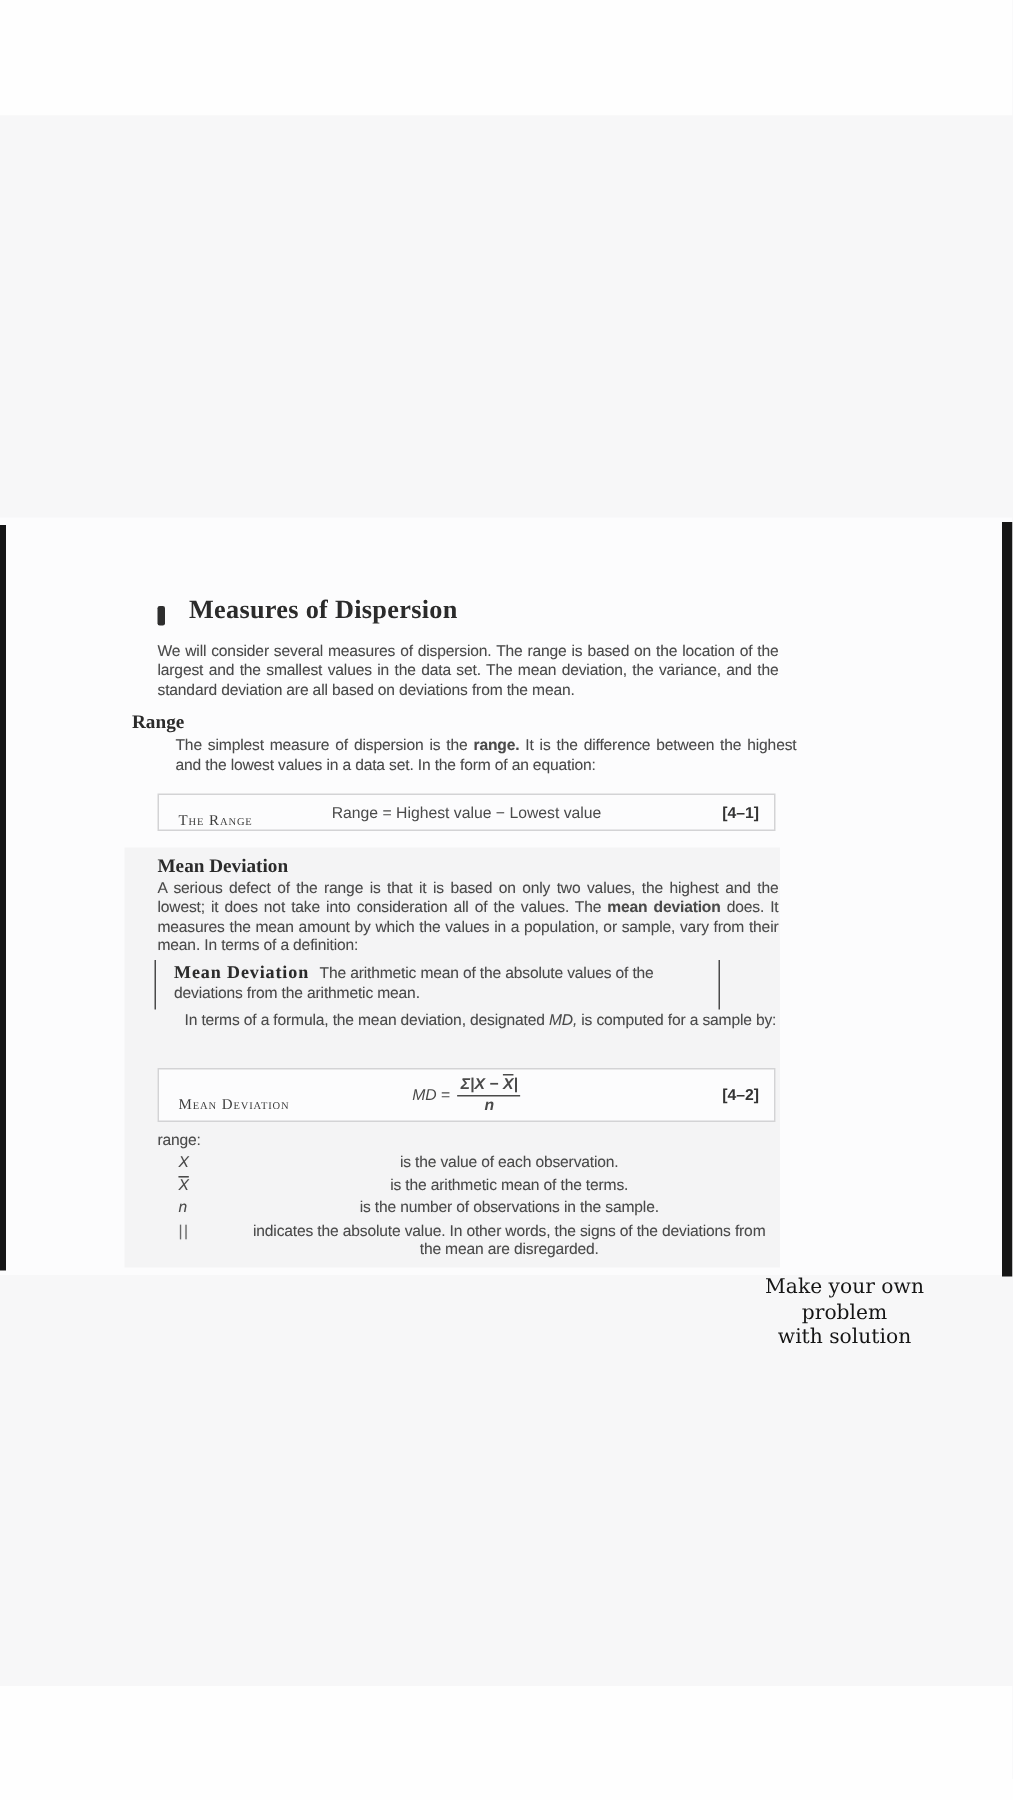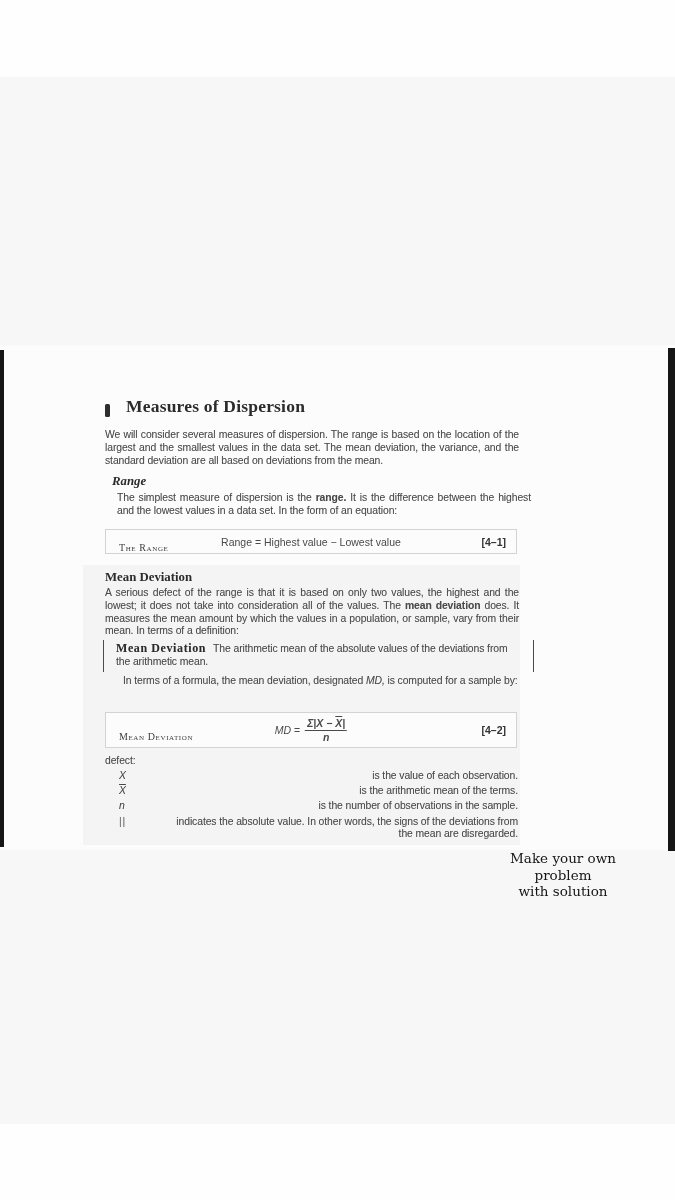--- a/index.html
+++ b/index.html
@@ -26,56 +26,56 @@
   .photo .txt{color:var(--text_body);font-size:10.4px;line-height:12.8px;letter-spacing:-0.1px;
     text-align:justify;text-shadow:0 0 .5px rgba(100,100,100,.3);}
   .abs{position:absolute;}
 
   .heading-row{left:105px;top:51px;display:flex;align-items:flex-end;}
   .sec-bar{width:5px;height:13px;background:#2e2e2e;border-radius:1.5px;margin-right:16px;}
   .h1{font-family:"Liberation Serif",serif;font-weight:bold;font-size:17.5px;color:var(--text_heading);letter-spacing:.2px;}
   .h2{font-family:"Liberation Serif",serif;font-weight:bold;font-size:12.8px;color:var(--text_heading);}
 
   .intro{left:105px;top:84px;width:414px;}
-  .h-range{left:112px;top:129px;font-style:italic;}
+  .h-range{left:88px;top:129px;}
   .p-range{left:105px;top:147px;width:414px;margin-left:12px;}
 
   .eq-box{left:105px;width:412px;border:1px solid var(--box_border);background:#fcfcfd;
     display:flex;align-items:center;position:absolute;}
   .box-range{top:184px;height:25px;}
   .box-md{top:367px;height:36px;}
   .eq-label{font-family:"Liberation Serif",serif;font-weight:normal;font-variant:small-caps;
     font-size:10px;letter-spacing:.6px;color:#3d3d3d;padding-left:13px;margin-top:12px;}
   .eq-center{position:absolute;left:50%;transform:translateX(-50%);color:var(--text_body);
     font-size:10.5px;white-space:nowrap;display:flex;align-items:center;}
   .eq-tag{position:absolute;right:10px;font-weight:bold;font-size:10.5px;color:#333;}
 
   .h-md{left:105px;top:225px;}
   .p-md{left:105px;top:242px;width:414px;}
 
-  .callout{left:103px;top:295px;width:431px;border-left:1.5px solid var(--rule);
+  .callout{left:103px;top:295px;width:377px;border-left:1.5px solid var(--rule);
     border-right:1.5px solid var(--rule);padding:2px 12px 3px 12px;position:absolute;}
   .callout .txt{text-align:left;}
   .def-term{font-family:"Liberation Serif",serif;font-weight:bold;font-size:12px;
     letter-spacing:.6px;color:var(--text_heading);margin-right:7px;}
 
   .p-formula{left:105px;top:330px;width:414px;text-indent:18px;}
   .it{font-style:italic;}
   .ovl{text-decoration:overline;}
 
   .frac{display:inline-flex;flex-direction:column;align-items:center;margin-left:5px;vertical-align:middle;line-height:11px;font-weight:bold;}
   .frac .num{border-bottom:1px solid var(--rule);padding:0 2px 1px 2px;}
   .frac .den{padding-top:1px;}
 
   .where-label{left:105px;top:410px;}
   .where-list{left:119px;top:425px;width:399px;}
   .where-row{display:flex;margin-bottom:2.4px;}
   .where-row .term{width:22px;flex:none;font-style:italic;}
   .where-row .term.plain{font-style:normal;letter-spacing:-1px;color:#6a6a6a;}
-  .where-row .desc{flex:1;text-align:right;padding-left:20px;}
+  .where-row .desc{flex:1;text-align:center;padding-left:20px;}
 
   .overlay{position:absolute;left:481px;top:850px;width:164px;text-align:center;
     font-family:"DejaVu Serif","Liberation Serif",serif;font-size:13.5px;line-height:16.5px;color:#151515;}
 </style>
 </head>
 <body>
 
 <div class="stage">
   <div class="band band-top"></div>
   <div class="band band-upper"></div>
@@ -117,21 +117,21 @@
       <span class="eq-center">
         <span class="it">MD</span>&nbsp;<span>=</span>
         <span class="frac">
           <span class="num it"><span>Σ|X − </span><span class="ovl">X</span><span>|</span></span>
           <span class="den it">n</span>
         </span>
       </span>
       <span class="eq-tag">[4–2]</span>
     </div>
 
-    <div class="abs txt where-label">defect:</div>
+    <div class="abs txt where-label">range:</div>
 
     <div class="abs txt where-list">
       <div class="where-row">
         <span class="term">X</span>
         <span class="desc">is the value of each observation.</span>
       </div>
       <div class="where-row">
         <span class="term ovl">X</span>
         <span class="desc">is the arithmetic mean of the terms.</span>
       </div>

